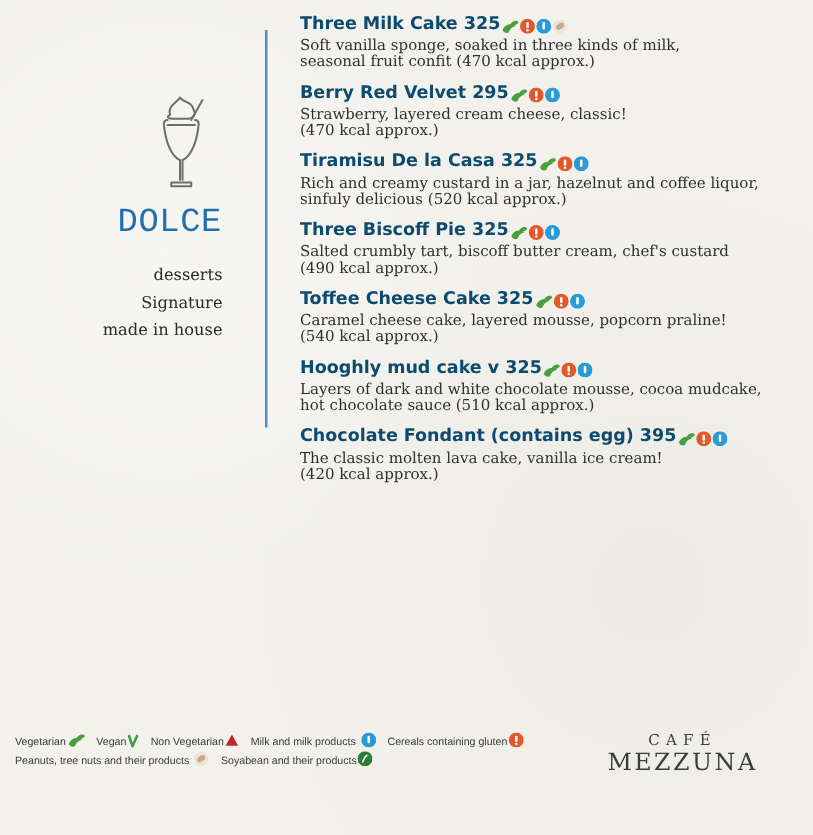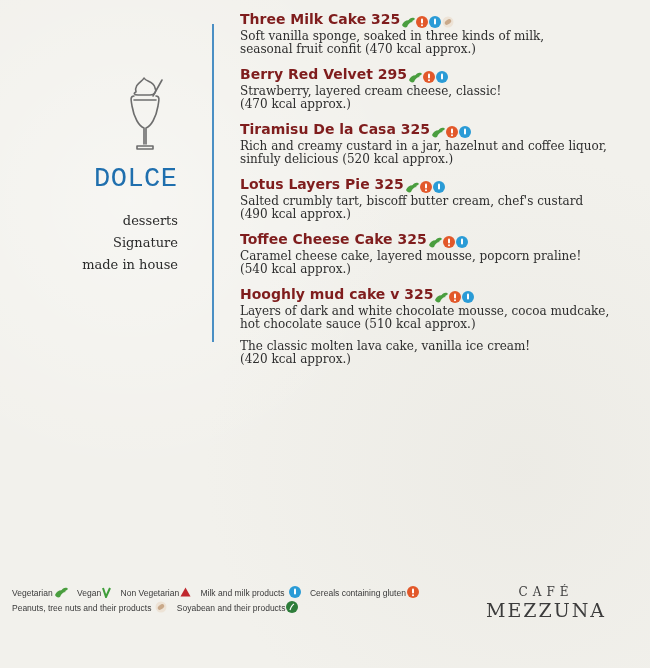--- a/index.html
+++ b/index.html
@@ -30,21 +30,21 @@
   .divider {
     position: absolute; left: 212px; top: 24px; width: 2px; height: 318px;
     background: #4a8fc4;
   }
   .menu {
     position: absolute; left: 240px; top: 10px; width: 400px;
   }
   .item { margin-bottom: 9px; }
   .item-title {
     font-family: "DejaVu Sans", sans-serif; font-weight: bold; font-size: 14px;
-    color: #7f1d1d; line-height: 18px; white-space: nowrap;
+    color: #0c4a6e; line-height: 18px; white-space: nowrap;
   }
   .item-desc {
     font-size: 12px; line-height: 13px; color: #2e2e2e; white-space: pre-line;
   }
   .tags { display: inline-block; vertical-align: -2px; margin-left: 1px; }
   .tag { display: inline-block; vertical-align: middle; margin-right: 1px; }
   .legend {
     position: absolute; left: 12px; top: 586px; width: 440px;
     font-family: "Liberation Sans", sans-serif; font-size: 8.5px; color: #3a3a3a;
     line-height: 15px;
@@ -148,21 +148,21 @@
           </svg><svg class="tag" width="12" height="12" viewBox="0 0 12 12">
             <use href="#ico-milk"></use>
           </svg></span>
     </div>
     <div class="item-desc">Rich and creamy custard in a jar, hazelnut and coffee liquor,
 sinfuly delicious (520 kcal approx.)</div>
   </div>
 
   <div class="item">
     <div class="item-title">
-      <span>Lotus Layers Pie</span>
+      <span>Three Biscoff Pie</span>
       <span>325</span><span class="tags"><svg class="tag" width="14" height="12" viewBox="0 0 14 12">
             <use href="#ico-veg"></use>
           </svg><svg class="tag" width="12" height="12" viewBox="0 0 12 12">
             <use href="#ico-gluten"></use>
           </svg><svg class="tag" width="12" height="12" viewBox="0 0 12 12">
             <use href="#ico-milk"></use>
           </svg></span>
     </div>
     <div class="item-desc">Salted crumbly tart, biscoff butter cream, chef's custard
 (490 kcal approx.)</div>
@@ -192,20 +192,30 @@
             <use href="#ico-gluten"></use>
           </svg><svg class="tag" width="12" height="12" viewBox="0 0 12 12">
             <use href="#ico-milk"></use>
           </svg></span>
     </div>
     <div class="item-desc">Layers of dark and white chocolate mousse, cocoa mudcake,
 hot chocolate sauce (510 kcal approx.)</div>
   </div>
 
   <div class="item">
+    <div class="item-title">
+      <span>Chocolate Fondant (contains egg)</span>
+      <span>395</span><span class="tags"><svg class="tag" width="14" height="12" viewBox="0 0 14 12">
+            <use href="#ico-veg"></use>
+          </svg><svg class="tag" width="12" height="12" viewBox="0 0 12 12">
+            <use href="#ico-gluten"></use>
+          </svg><svg class="tag" width="12" height="12" viewBox="0 0 12 12">
+            <use href="#ico-milk"></use>
+          </svg></span>
+    </div>
     <div class="item-desc">The classic molten lava cake, vanilla ice cream!
  (420 kcal approx.)</div>
   </div>
 </div>
 
 <div class="legend">
   <div class="row">
     <span>Vegetarian</span><svg class="tag" width="14" height="12" viewBox="0 0 14 12" style="vertical-align:-2px">
         <use href="#ico-veg"></use>
       </svg><span class="gap"></span>

